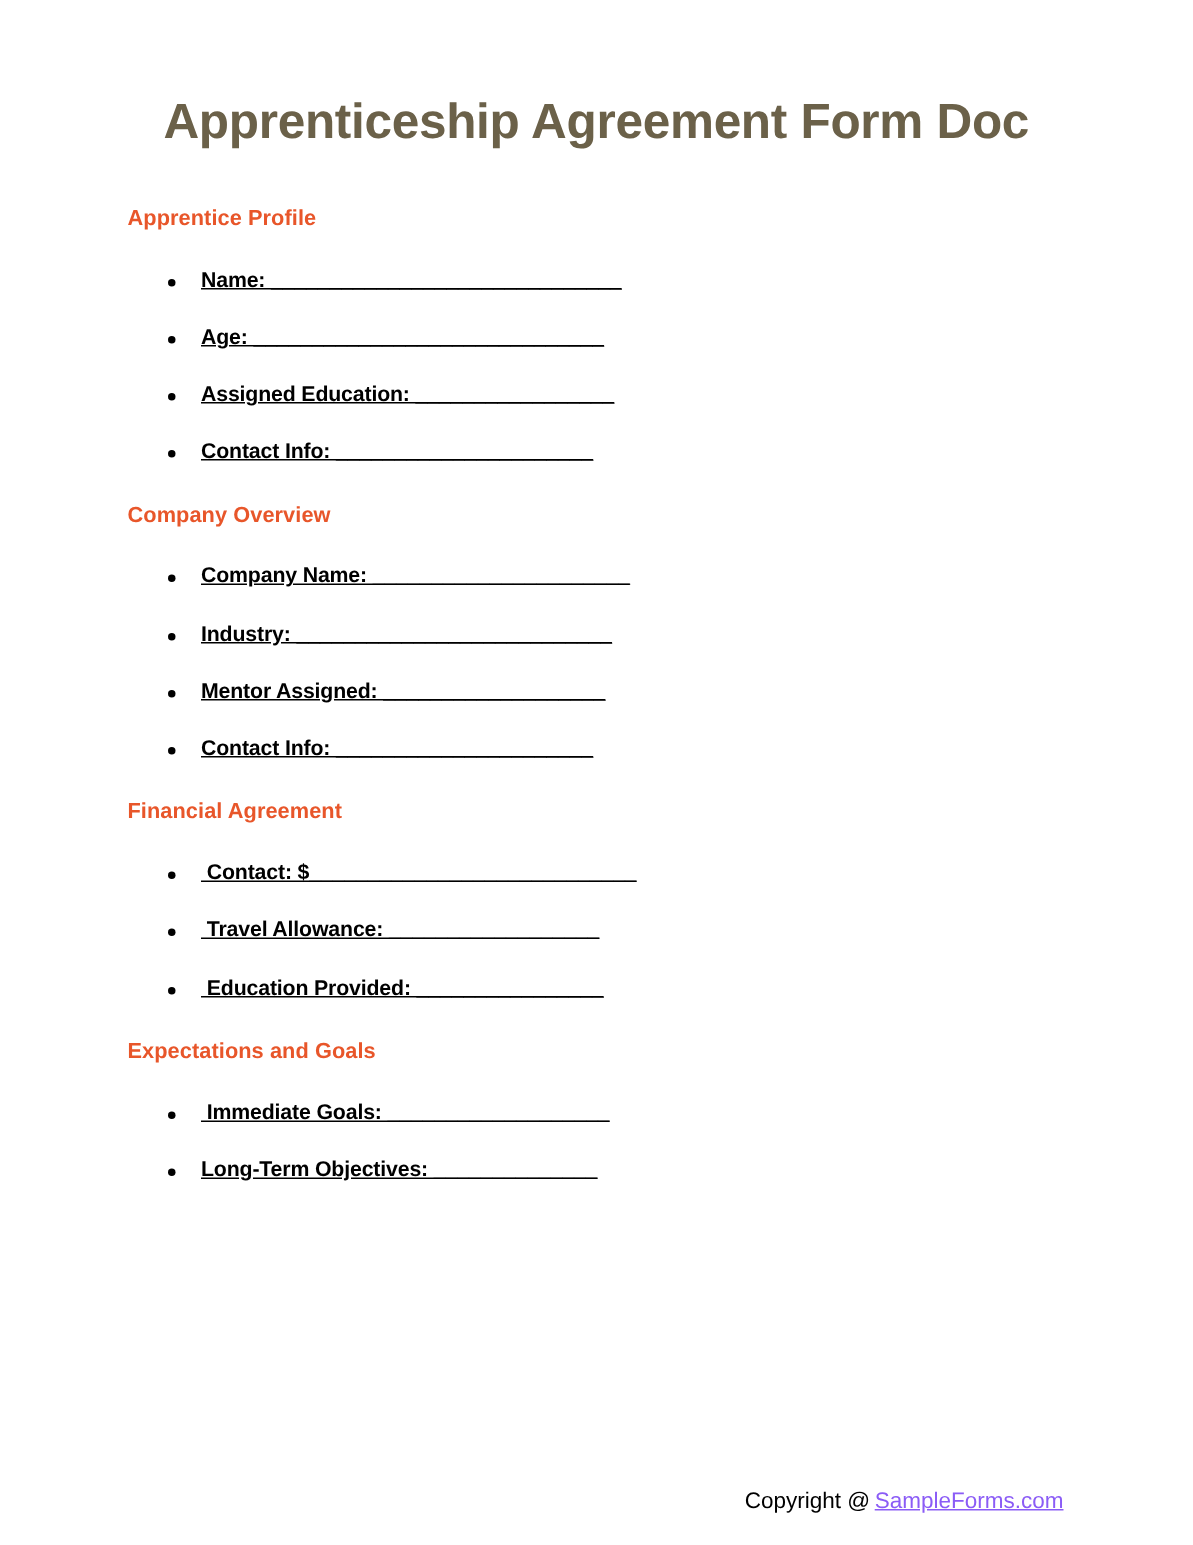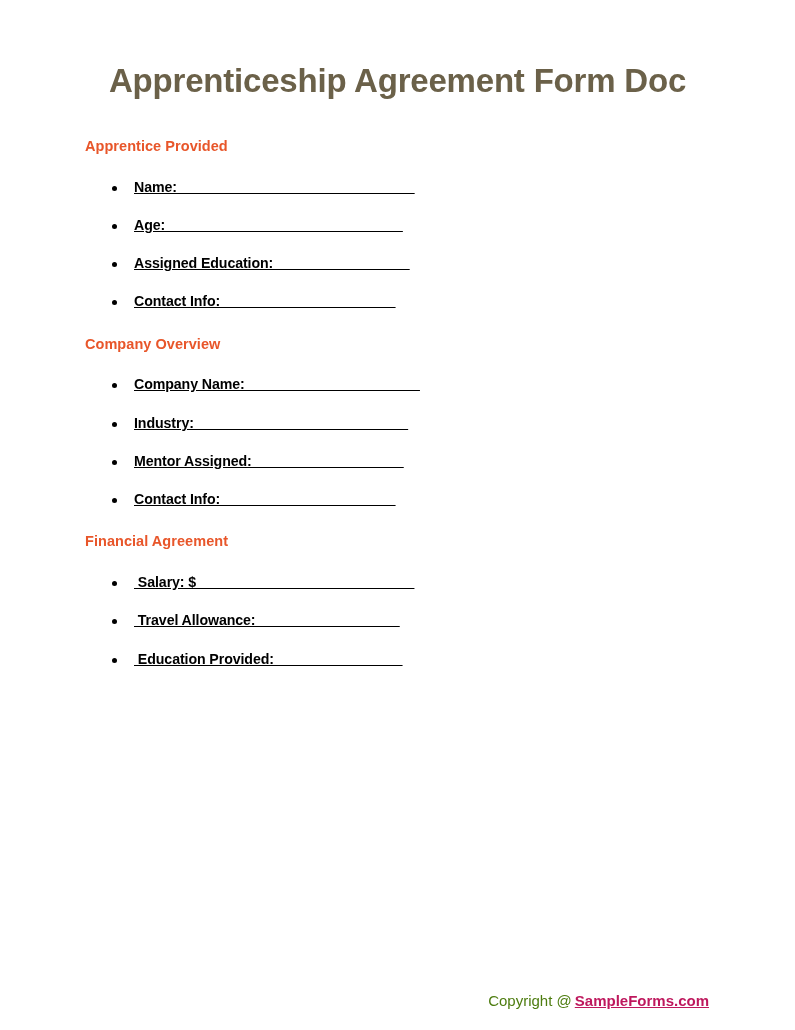--- a/index.html
+++ b/index.html
@@ -79,42 +79,42 @@
   }
   .footer {
     position: absolute;
     right: 86px;
     bottom: 20px;
     font-size: 15px;
     line-height: 1.2;
     white-space: nowrap;
   }
   .footer-copy {
-    color: #4d7c0f;
+    color: #000000;
     font-weight: normal;
     margin-left: 12px;
   }
   .footer-brand {
-    color: #be185d;
-    font-weight: bold;
+    color: #8b5cf6;
+    font-weight: normal;
     text-decoration: underline;
     margin-left: 3px;
   }
 </style>
 </head>
 <body>
 
 <div class="page">
 
   <h1 class="doc-title">Apprenticeship Agreement Form Doc</h1>
 
   <div class="content">
 
     <div class="section">
-      <div class="section-heading">Apprentice Provided</div>
+      <div class="section-heading">Apprentice Profile</div>
       <ul class="field-list">
         <li class="field-item">Name: ______________________________</li>
         <li class="field-item">Age: ______________________________</li>
         <li class="field-item">Assigned Education: _________________</li>
         <li class="field-item">Contact Info: ______________________</li>
       </ul>
     </div>
 
     <div class="section">
       <div class="section-heading">Company Overview</div>
@@ -123,26 +123,33 @@
         <li class="field-item">Industry: ___________________________</li>
         <li class="field-item">Mentor Assigned: ___________________</li>
         <li class="field-item">Contact Info: ______________________</li>
       </ul>
     </div>
 
 
     <div class="section">
       <div class="section-heading">Financial Agreement</div>
       <ul class="field-list">
-        <li class="field-item"> Salary: $____________________________</li>
+        <li class="field-item"> Contact: $____________________________</li>
         <li class="field-item"> Travel Allowance: __________________</li>
         <li class="field-item"> Education Provided: ________________</li>
       </ul>
     </div>
 
+    <div class="section">
+      <div class="section-heading">Expectations and Goals</div>
+      <ul class="field-list">
+        <li class="field-item"> Immediate Goals: ___________________</li>
+        <li class="field-item">Long-Term Objectives: ______________</li>
+      </ul>
+    </div>
 
   </div>
 
   <div class="footer">
     <span class="footer-copy">Copyright @</span><a class="footer-brand" href="#">SampleForms.com</a>
   </div>
 
 </div>
 
 </body></html>

